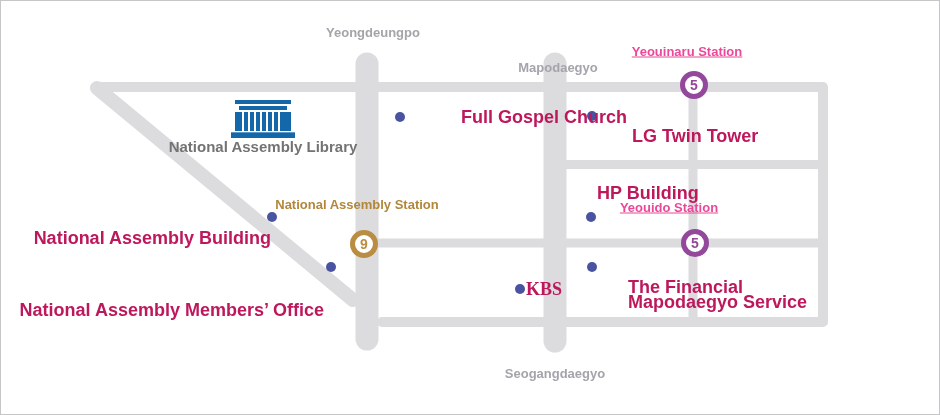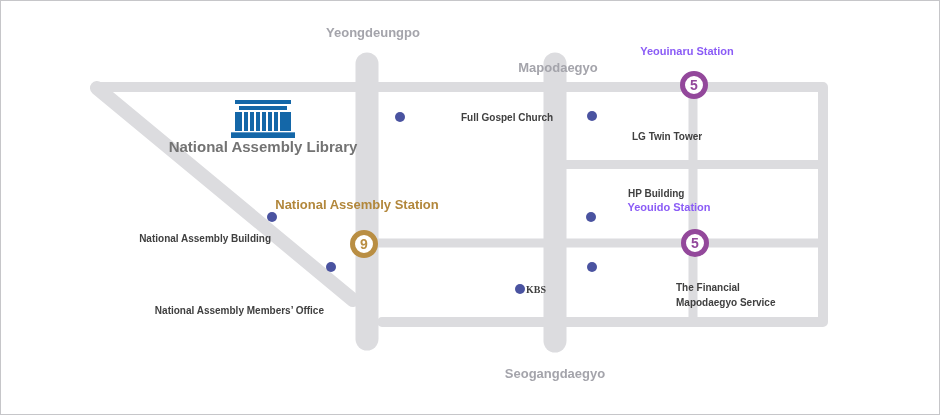--- a/index.html
+++ b/index.html
@@ -8,23 +8,23 @@
     width:940px;height:415px;
     background:#ffffff;
     border:1px solid #c6c6c9;
     box-sizing:border-box;
     overflow:hidden;
     font-family:"Liberation Sans", sans-serif;
   }
   .roads-svg{position:absolute;left:0;top:0;z-index:1;}
   .lbl{position:absolute;white-space:nowrap;z-index:4;font-weight:bold;}
   .lbl-bridge{color:#a4a4ab;font-size:13px;transform:translate(-50%,-50%);}
-  .lbl-landmark{color:#404040;font-size:10px;padding-left:47px;}
+  .lbl-landmark{color:#be185d;font-size:18px;padding-left:47px;}
   .lbl-landmark.centerv{transform:translateY(-50%);}
-  .lbl-station-purple{color:#8b5cf6;font-size:11px;transform:translate(-50%,-50%);}
+  .lbl-station-purple{color:#ec4899;font-size:13px;transform:translate(-50%,-50%);text-decoration:underline;}
   .lbl-station-gold{color:#b2873b;font-size:13px;transform:translate(-50%,-50%);}
   .lbl-library{color:#737373;font-size:15px;transform:translate(-50%,-50%);}
   .dot{
     position:absolute;width:10px;height:10px;border-radius:50%;
     background:#4a53a0;z-index:3;transform:translate(-50%,-50%);
   }
   .badge{
     position:absolute;width:28px;height:28px;border-radius:50%;
     background:#ffffff;box-sizing:border-box;z-index:5;
     display:flex;align-items:center;justify-content:center;
@@ -42,21 +42,21 @@
     border-left:7px solid #1467a8;border-right:7px solid #1467a8;
   }
   .bldg .colonnade .cols{
     width:100%;height:100%;
     background:repeating-linear-gradient(90deg,#ffffff 0 2px,#1467a8 2px 6px);
   }
   .bldg .base{
     position:absolute;left:0;top:32px;width:64px;height:5px;
     background:#1467a8;border-top:1px solid #5e97c5;box-sizing:content-box;
   }
-  .fin-block{line-height:15px;margin-left:48px;}
+  .fin-block{line-height:15px;}
 </style>
 </head>
 <body>
 
 <div class="map-canvas">
 
   <svg class="roads-svg" width="940" height="415" viewBox="0 0 940 415">
     <g stroke="#dcdcdf" fill="none">
       <path d="M366 63 V338" stroke-width="23" stroke-linecap="round"></path>
       <path d="M554 63 V340" stroke-width="23" stroke-linecap="round"></path>
@@ -85,21 +85,21 @@
   <div class="dot" style="left:399px;top:116px;"></div>
   <div class="dot" style="left:591px;top:115px;"></div>
   <div class="dot" style="left:590px;top:216px;"></div>
   <div class="dot" style="left:271px;top:216px;"></div>
   <div class="dot" style="left:330px;top:266px;"></div>
   <div class="dot" style="left:519px;top:288px;"></div>
   <div class="dot" style="left:591px;top:266px;"></div>
 
   <div class="lbl lbl-landmark centerv" style="left:413px;top:116px;">Full Gospel Church</div>
   <div class="lbl lbl-landmark centerv" style="left:584px;top:135px;">LG Twin Tower</div>
-  <div class="lbl lbl-landmark centerv" style="left:549px;top:192px;margin-left:31px;">HP Building</div>
+  <div class="lbl lbl-landmark centerv" style="left:549px;top:192px;">HP Building</div>
   <div class="lbl lbl-landmark centerv" style="left:478px;top:288px;font-family:Liberation Serif, serif;">KBS</div>
   <div class="lbl lbl-landmark fin-block" style="left:580px;top:279px;">
     <div>The Financial</div>
     <div>Mapodaegyo Service</div>
   </div>
   <div class="lbl lbl-landmark centerv" style="right:668px;top:237px;">National Assembly Building</div>
   <div class="lbl lbl-landmark centerv" style="right:615px;top:284px;margin-top:25px;">National Assembly Members’ Office</div>
 
   <div class="lbl lbl-station-purple" style="left:686px;top:50px;">Yeouinaru Station</div>
   <div class="lbl lbl-station-purple" style="left:668px;top:206px;">Yeouido Station</div>

